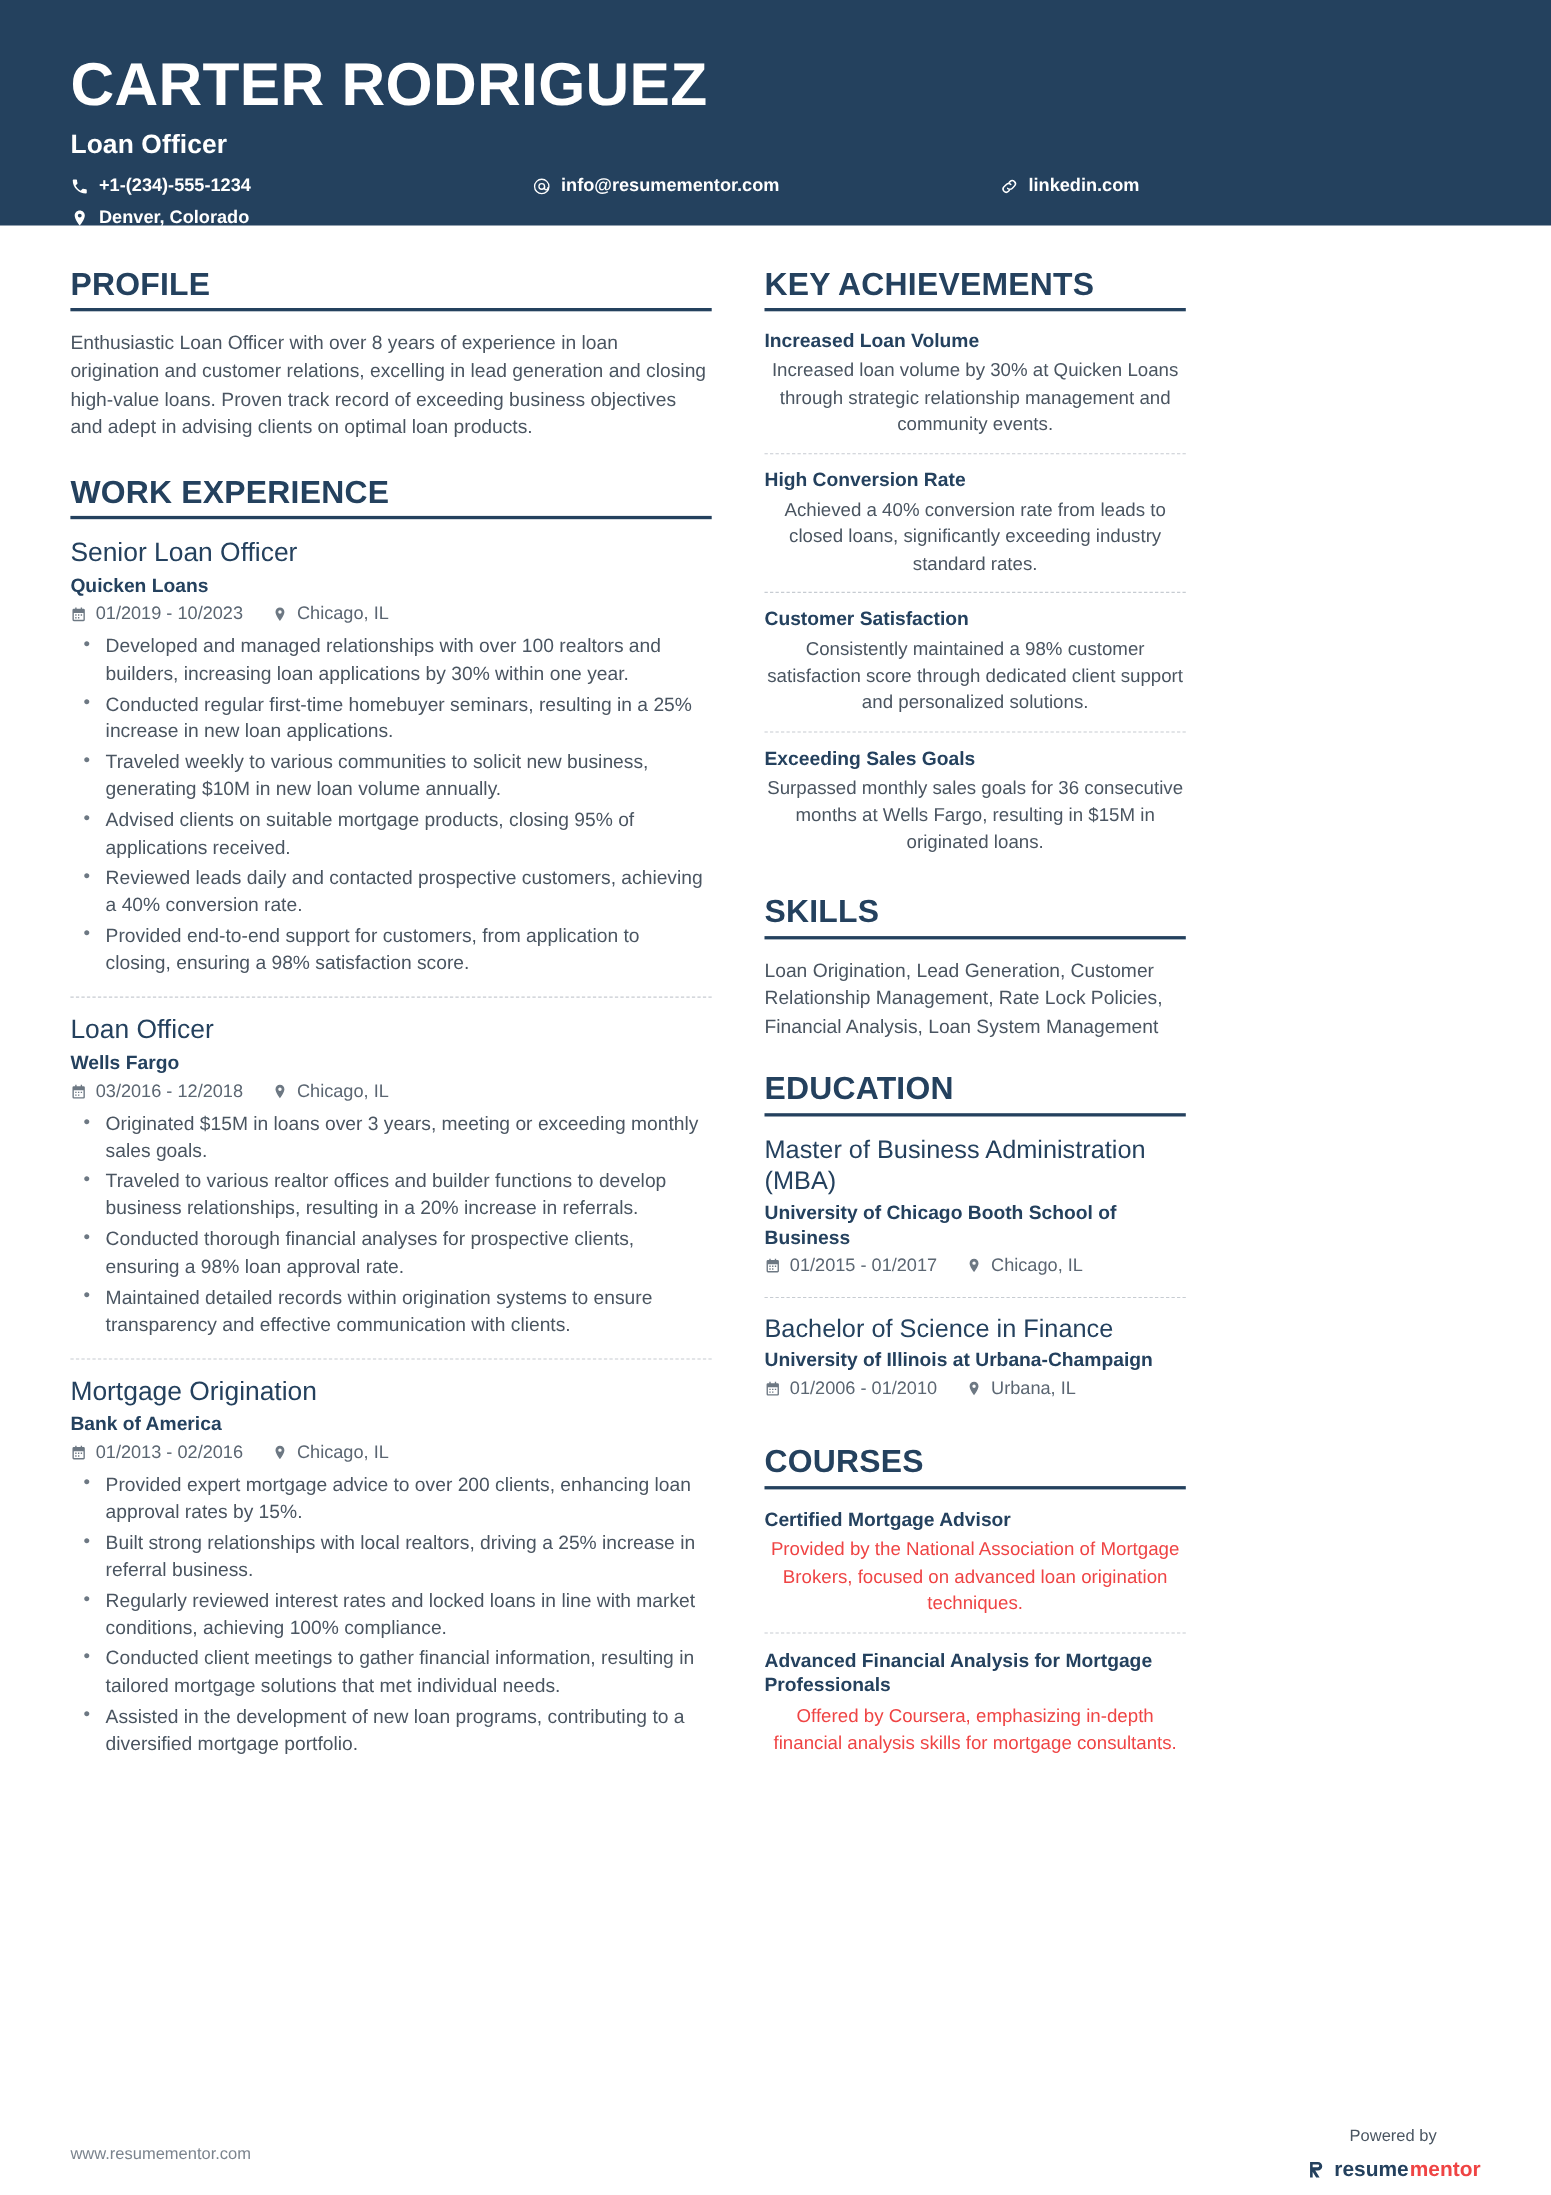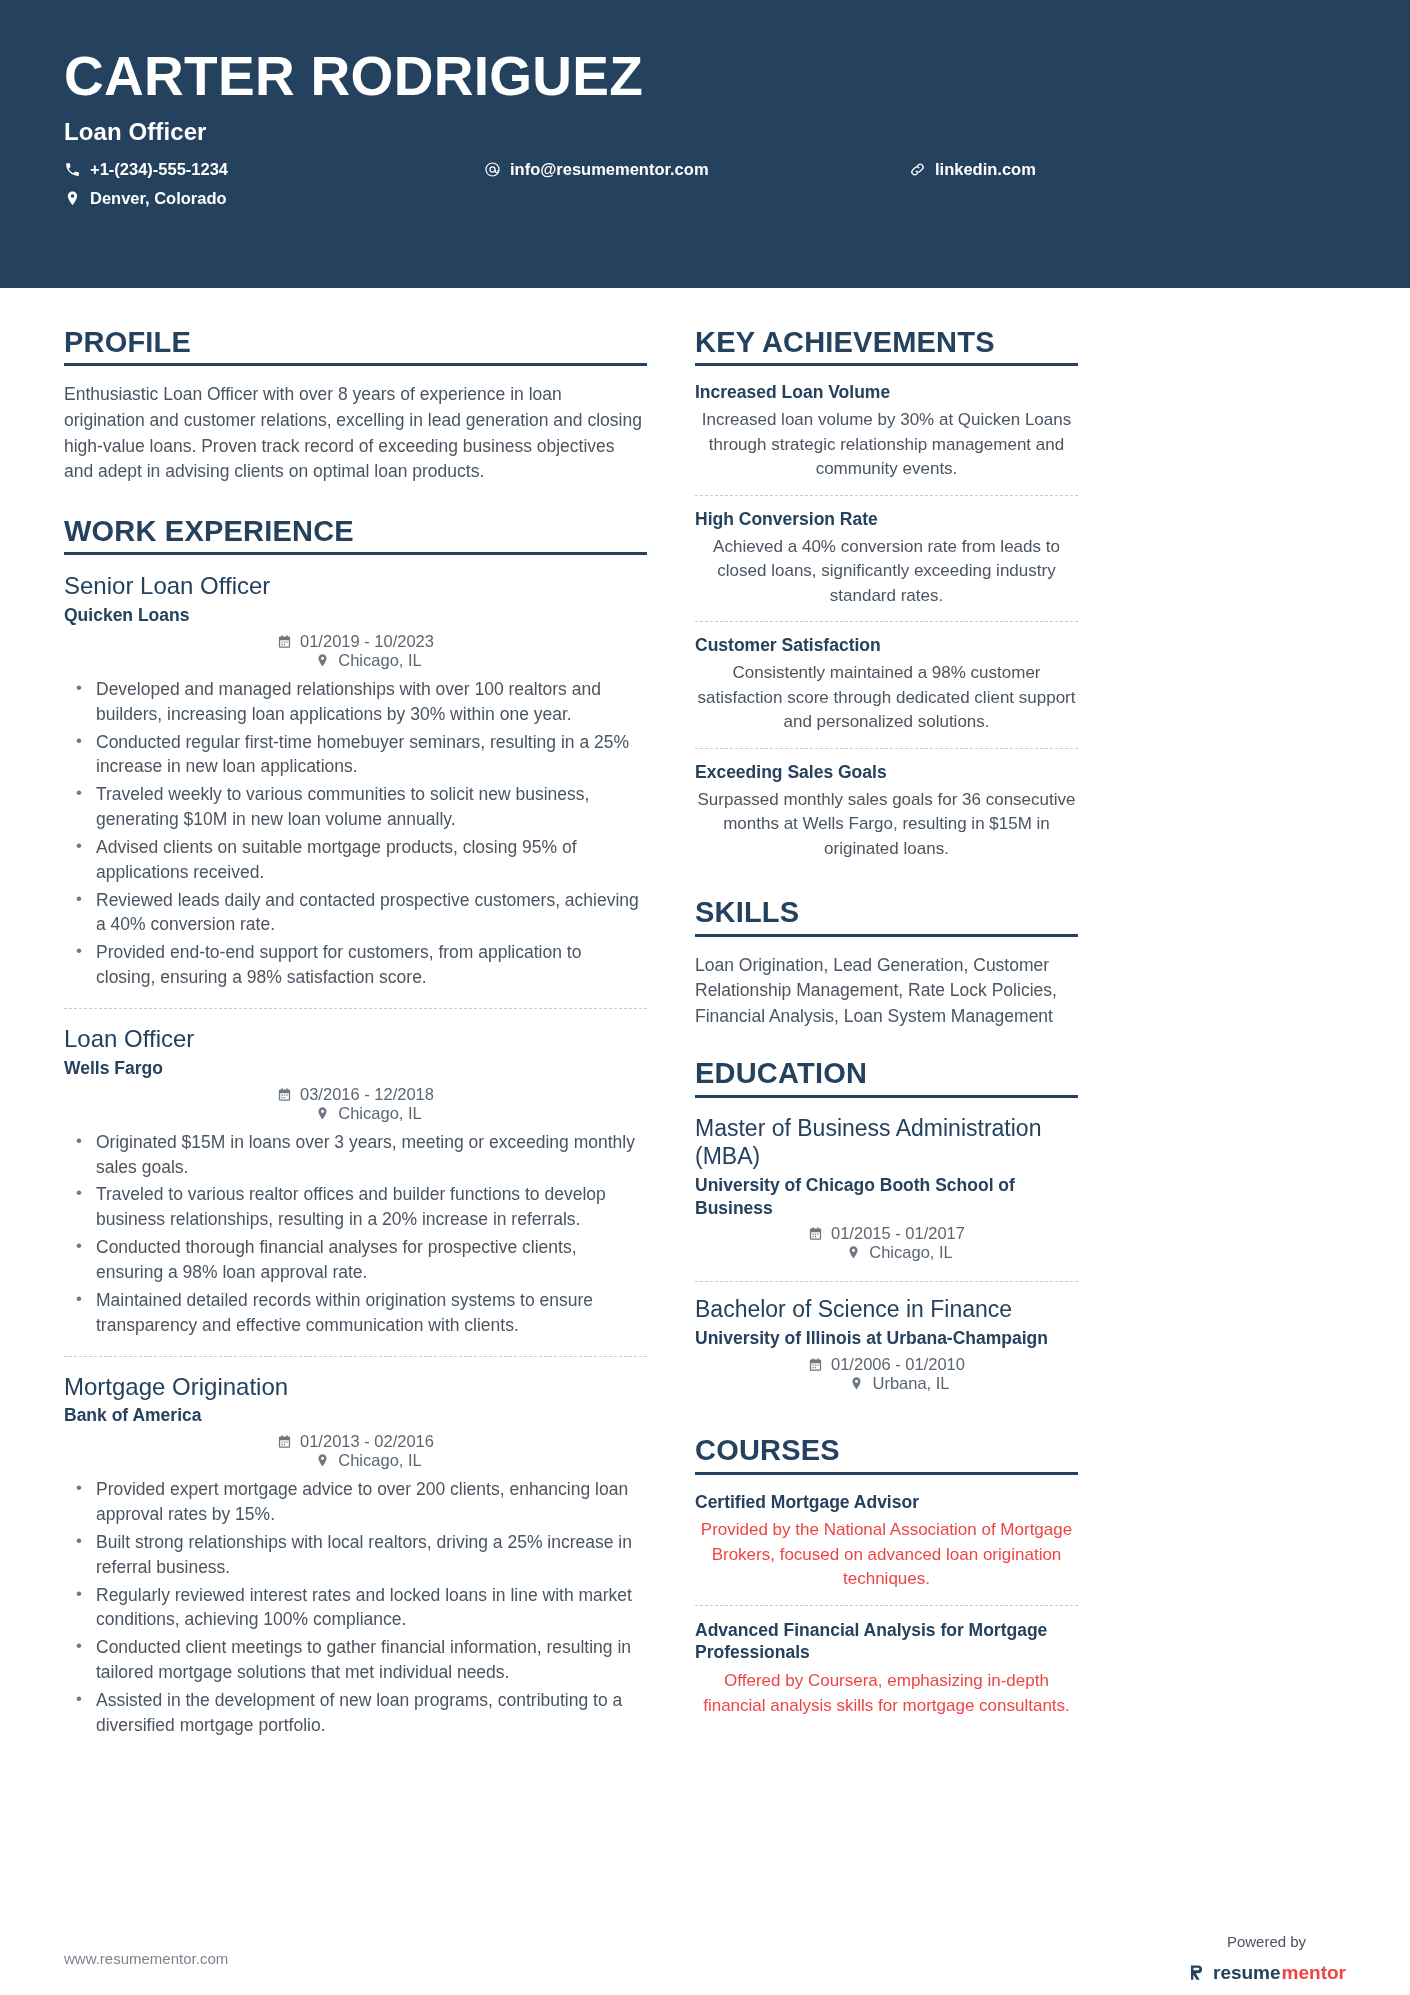--- a/index.html
+++ b/index.html
@@ -16,21 +16,21 @@
     width: 1410px;
     height: 1995px;
     background: #ffffff;
     overflow: hidden;
   }
 
   
   .header {
     background: #24415e;
     padding: 48px 64px 34px 64px;
-    height: 288px;
+    height: 205px;
   }
   .full-name {
     font-size: 55px;
     font-weight: 700;
     color: #ffffff;
     letter-spacing: 0.3px;
     line-height: 1.05;
     text-transform: uppercase;
   }
   .job-title {
@@ -117,21 +117,20 @@
     font-weight: 700;
     color: #24415e;
     margin-bottom: 6px;
   }
   .meta-row {
     display: flex;
     align-items: center;
     font-size: 16.5px;
     color: #5b6672;
     margin-bottom: 7px;
-    flex-direction: column;
   }
   .meta-item {
     display: flex;
     align-items: center;
     gap: 8px;
   }
   .meta-item + .meta-item { margin-left: 26px; }
   .micon {
     display: inline-flex;
     width: 15px; height: 15px;

